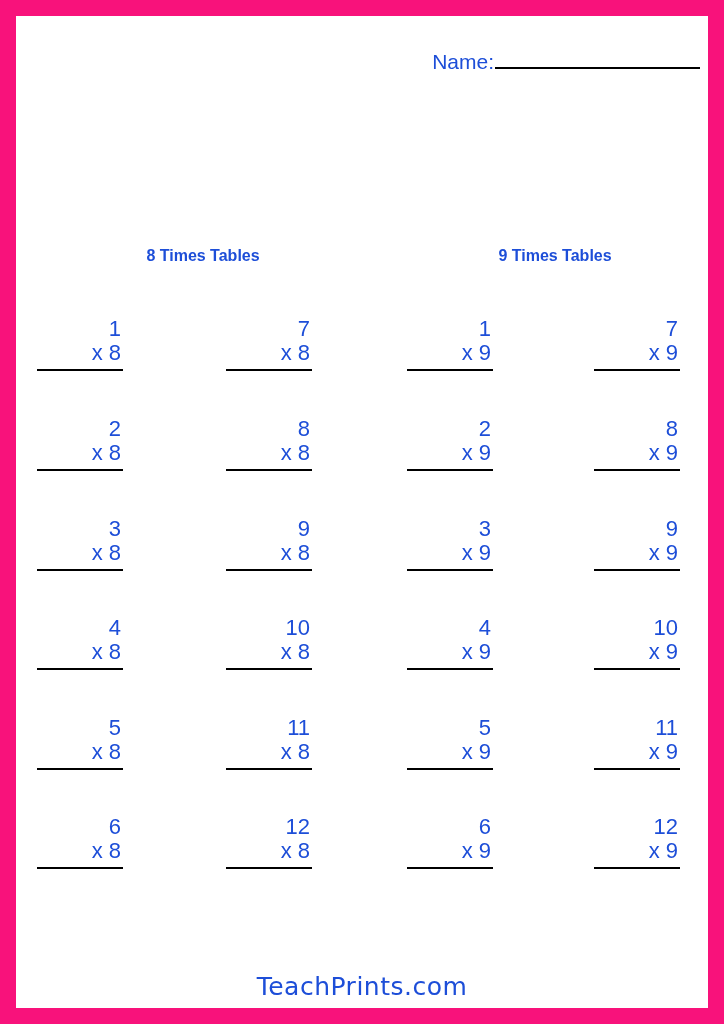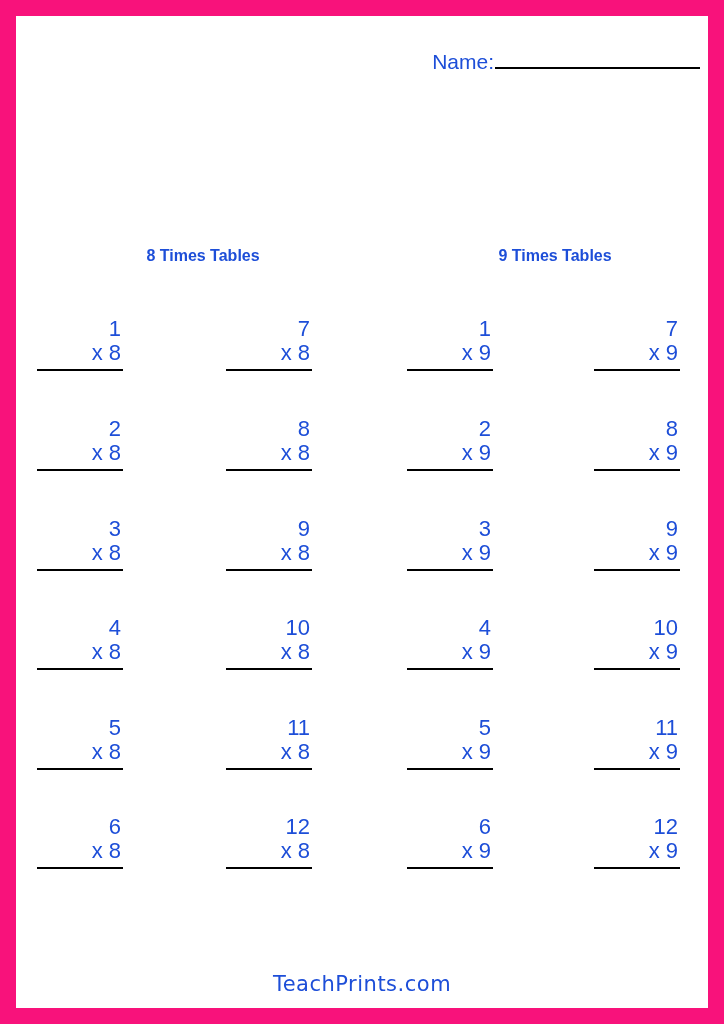--- a/index.html
+++ b/index.html
@@ -70,21 +70,21 @@
     width: 100%;
     background: #000;
   }
   .footer {
     position: absolute;
     top: 956px;
     left: 0;
     width: 100%;
     text-align: center;
     font-family: "DejaVu Sans", sans-serif;
-    font-size: 21px;
+    font-size: 25px;
     font-weight: 500;
     letter-spacing: 0.5px;
   }
 </style>
 </head>
 <body>
 
 <div class="page" style="border-color: rgb(248, 18, 123); background: rgb(255, 255, 255);">
 
   <div class="name-row">

